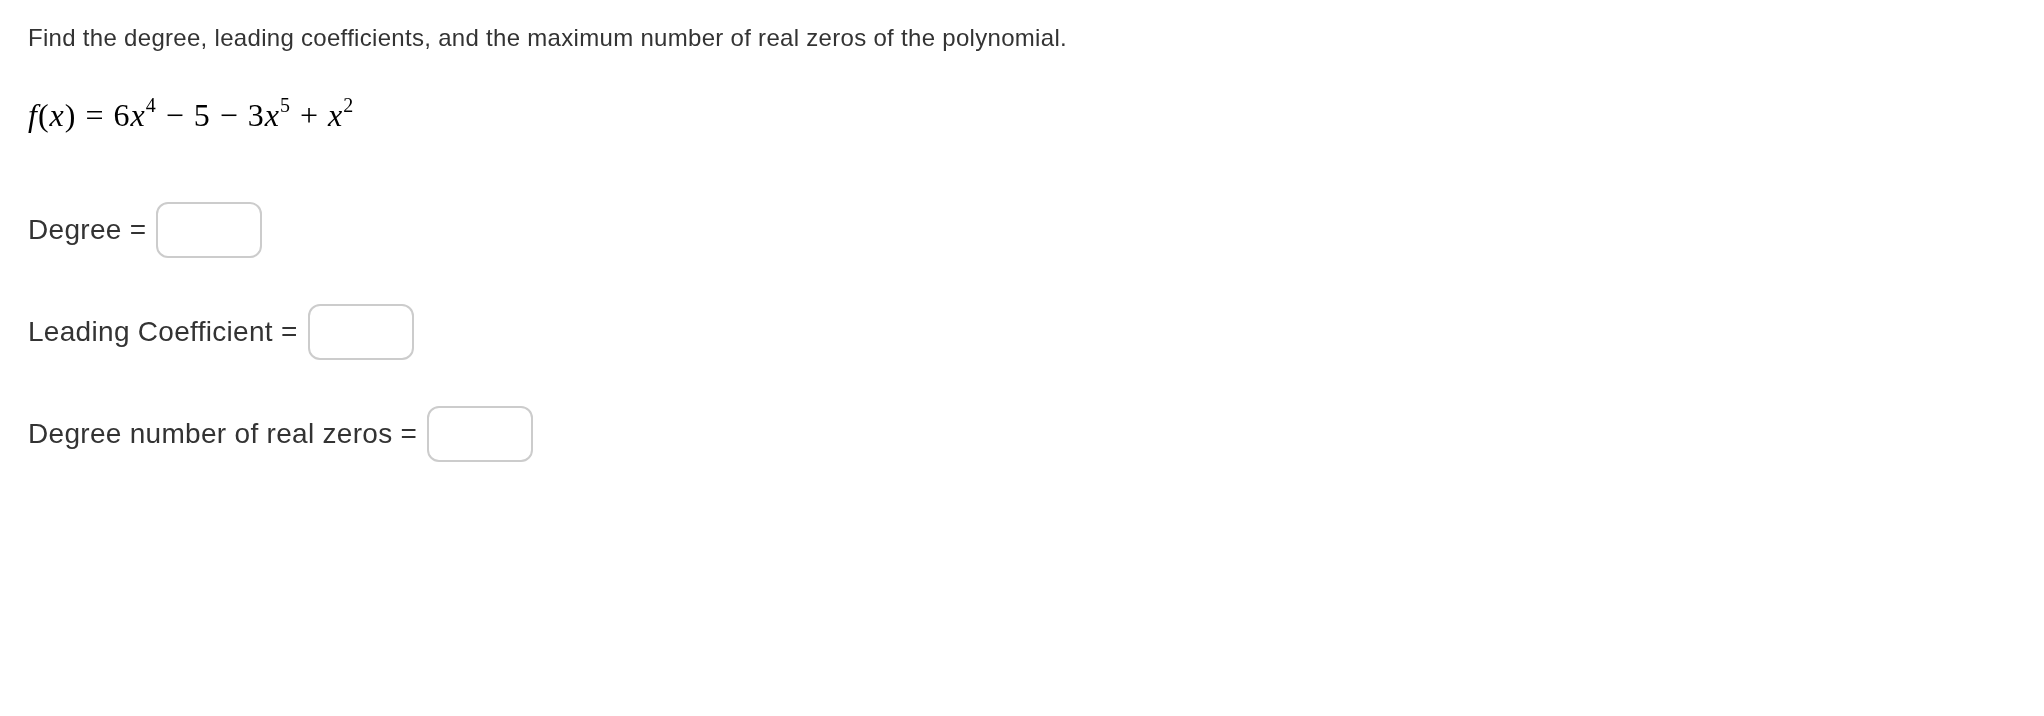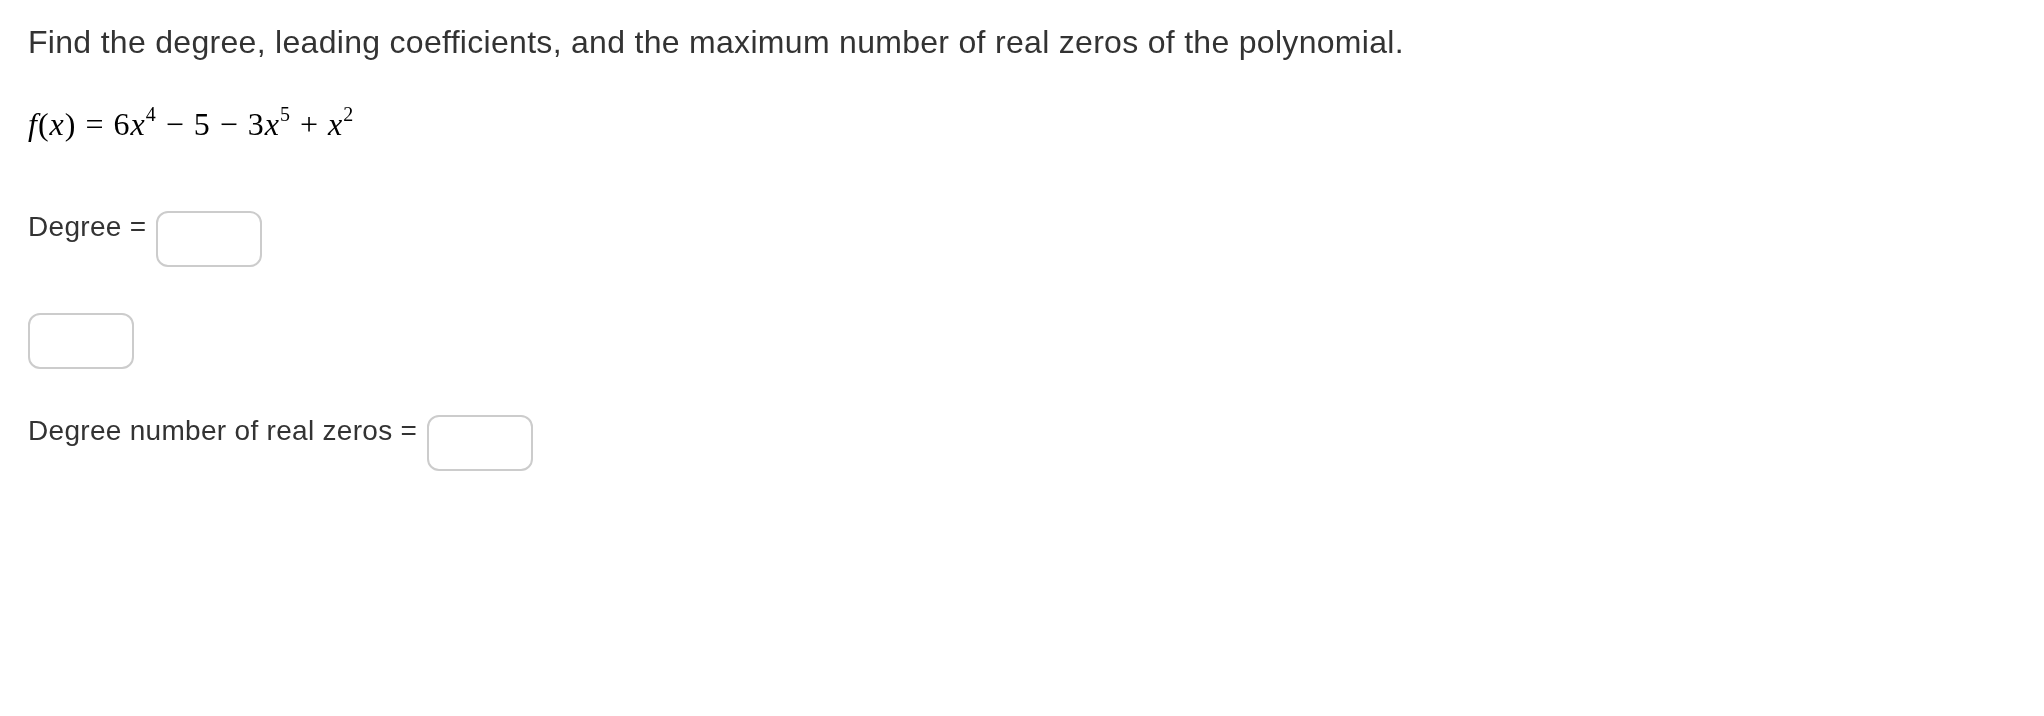--- a/index.html
+++ b/index.html
@@ -10,21 +10,21 @@
     body {
       font-family: 'Segoe UI', Tahoma, Geneva, Verdana, sans-serif;
       background: #ffffff;
       padding: 24px 28px;
       color: #333333;
       font-size: 28px;
       width: 2044px;
       height: 716px;
     }
     .question-text {
-      font-size: 32px;
+      font-size: 24px;
       color: #333333;
       margin-bottom: 44px;
       letter-spacing: 0.3px;
     }
     .formula {
       font-family: 'Cambria Math', 'STIX', 'Times New Roman', serif;
       font-size: 32px;
       color: #000000;
       margin-bottom: 68px;
       letter-spacing: 1px;
@@ -33,21 +33,21 @@
       font-style: italic;
     }
     .formula sup {
       font-size: 20px;
       vertical-align: super;
       position: relative;
       top: -2px;
     }
     .input-row {
       display: flex;
-      align-items: flex-start;
+      align-items: center;
       margin-bottom: 46px;
       font-size: 28px;
       color: #333333;
     }
     .input-row label {
       margin-right: 10px;
       letter-spacing: 0.3px;
     }
     .answer-input {
       width: 106px;
@@ -68,19 +68,20 @@
 <div class="formula">
   <span class="var">f</span>(<span class="var">x</span>) = <span>6</span><span class="var">x</span><sup>4</sup> − <span>5</span> − <span>3</span><span class="var">x</span><sup>5</sup> + <span class="var">x</span><sup>2</sup>
 </div>
 
 <div class="input-row">
   <label>Degree =</label>
   <input type="text" class="answer-input" value="" style="">
 </div>
 
 <div class="input-row">
+  <label>Leading Coefficient =</label>
   <input type="text" class="answer-input" value="" style="">
 </div>
 
 <div class="input-row">
   <label>Degree number of real zeros =</label>
   <input type="text" class="answer-input" value="" style="">
 </div>
 
 </body></html>

